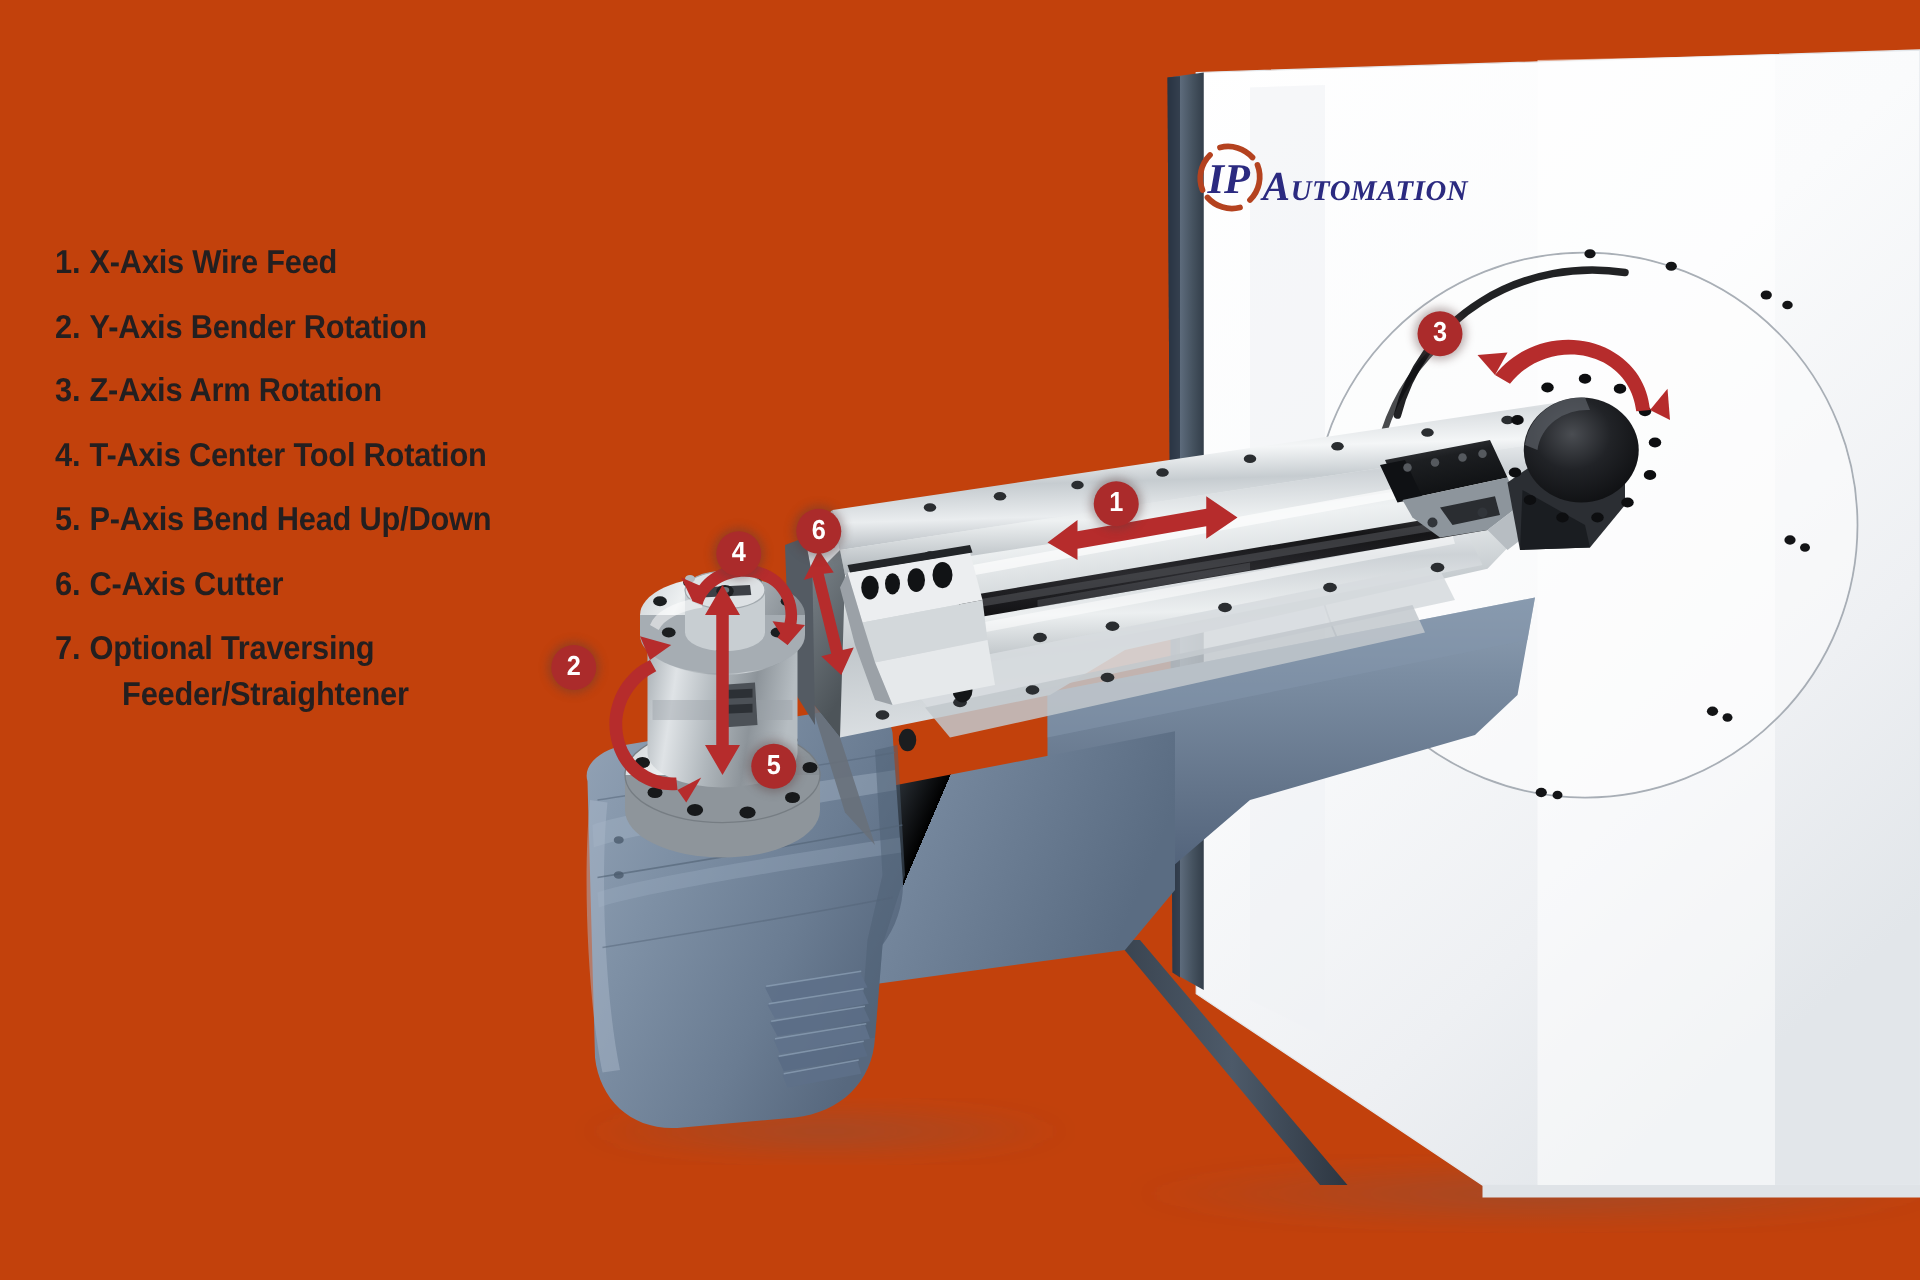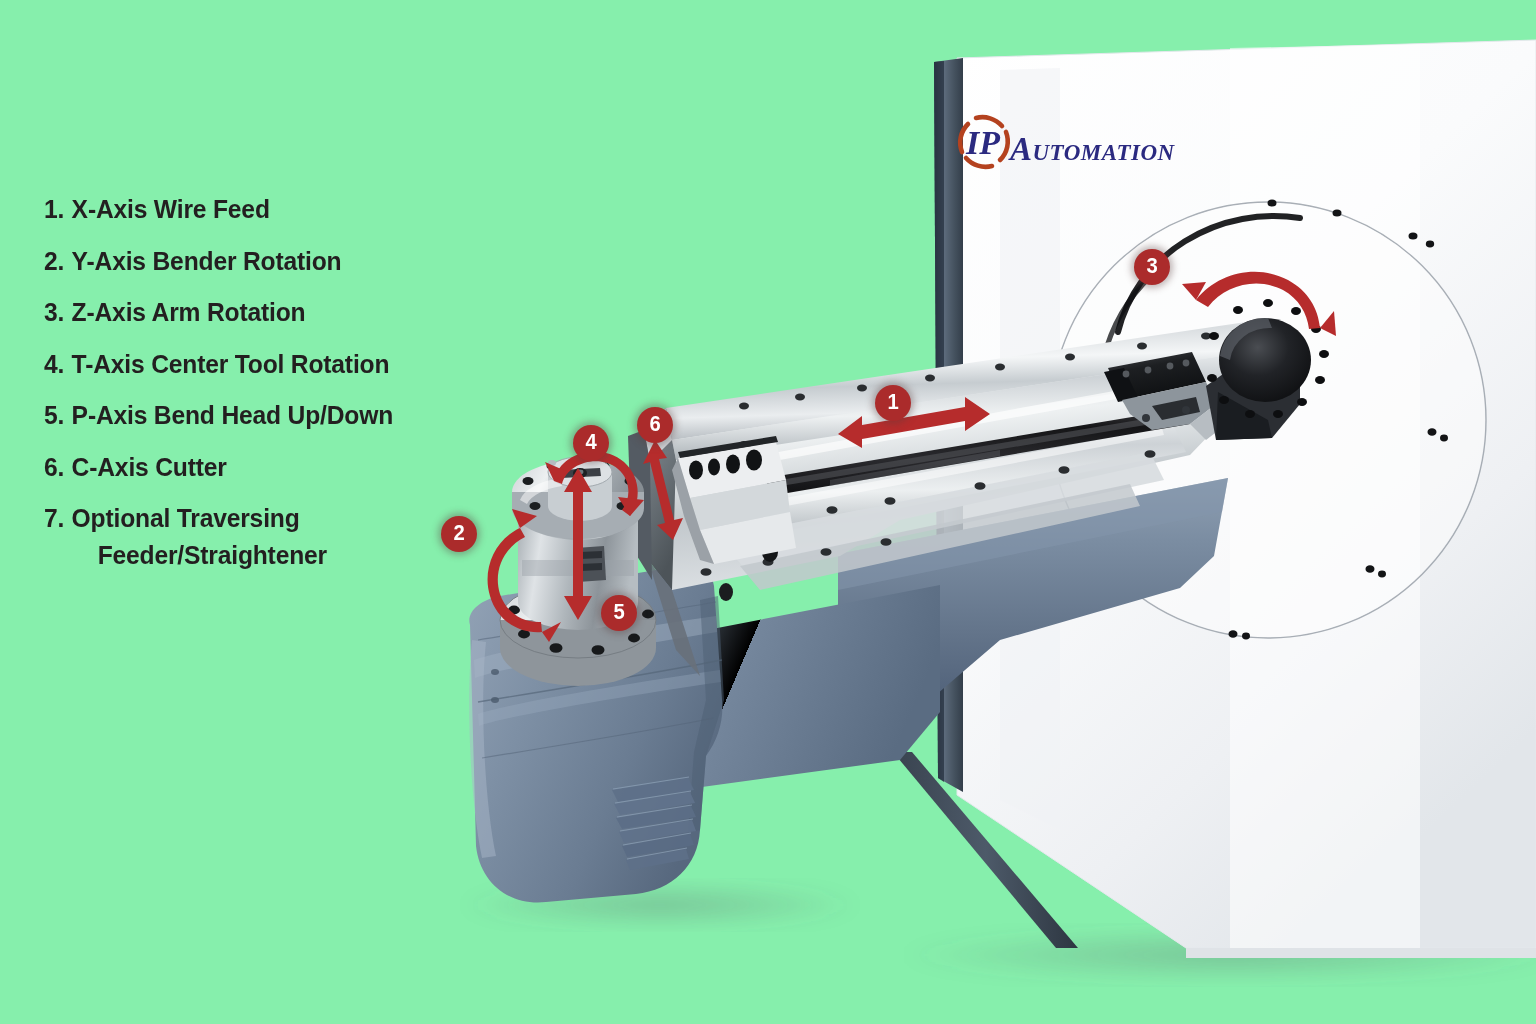--- a/index.html
+++ b/index.html
@@ -3,21 +3,21 @@
 <meta charset="utf-8">
 <title>CNC Wire Bender Axis Diagram</title>
 <style>
   * { margin:0; padding:0; box-sizing:border-box; }
   html, body {
     width:1536px; height:1024px;
     background:#ffffff;
     font-family:"Liberation Sans", sans-serif;
     overflow:hidden;
   }
-  #stage { position:relative; width:1536px; height:1024px; background:#86efac; }
+  #stage { position:relative; width:1536px; height:1024px; background:#c2410c; }
 
   
   #legend { position:absolute; left:44px; top:196px; width:470px; }
   .legend-item{
     display:flex; align-items:flex-start;
     font-size:26.5px; font-weight:700; color:#231f20;
     letter-spacing:-0.2px; line-height:1.0;
     margin-bottom:25px;
     transform:scaleX(0.93); transform-origin:left center;
   }

